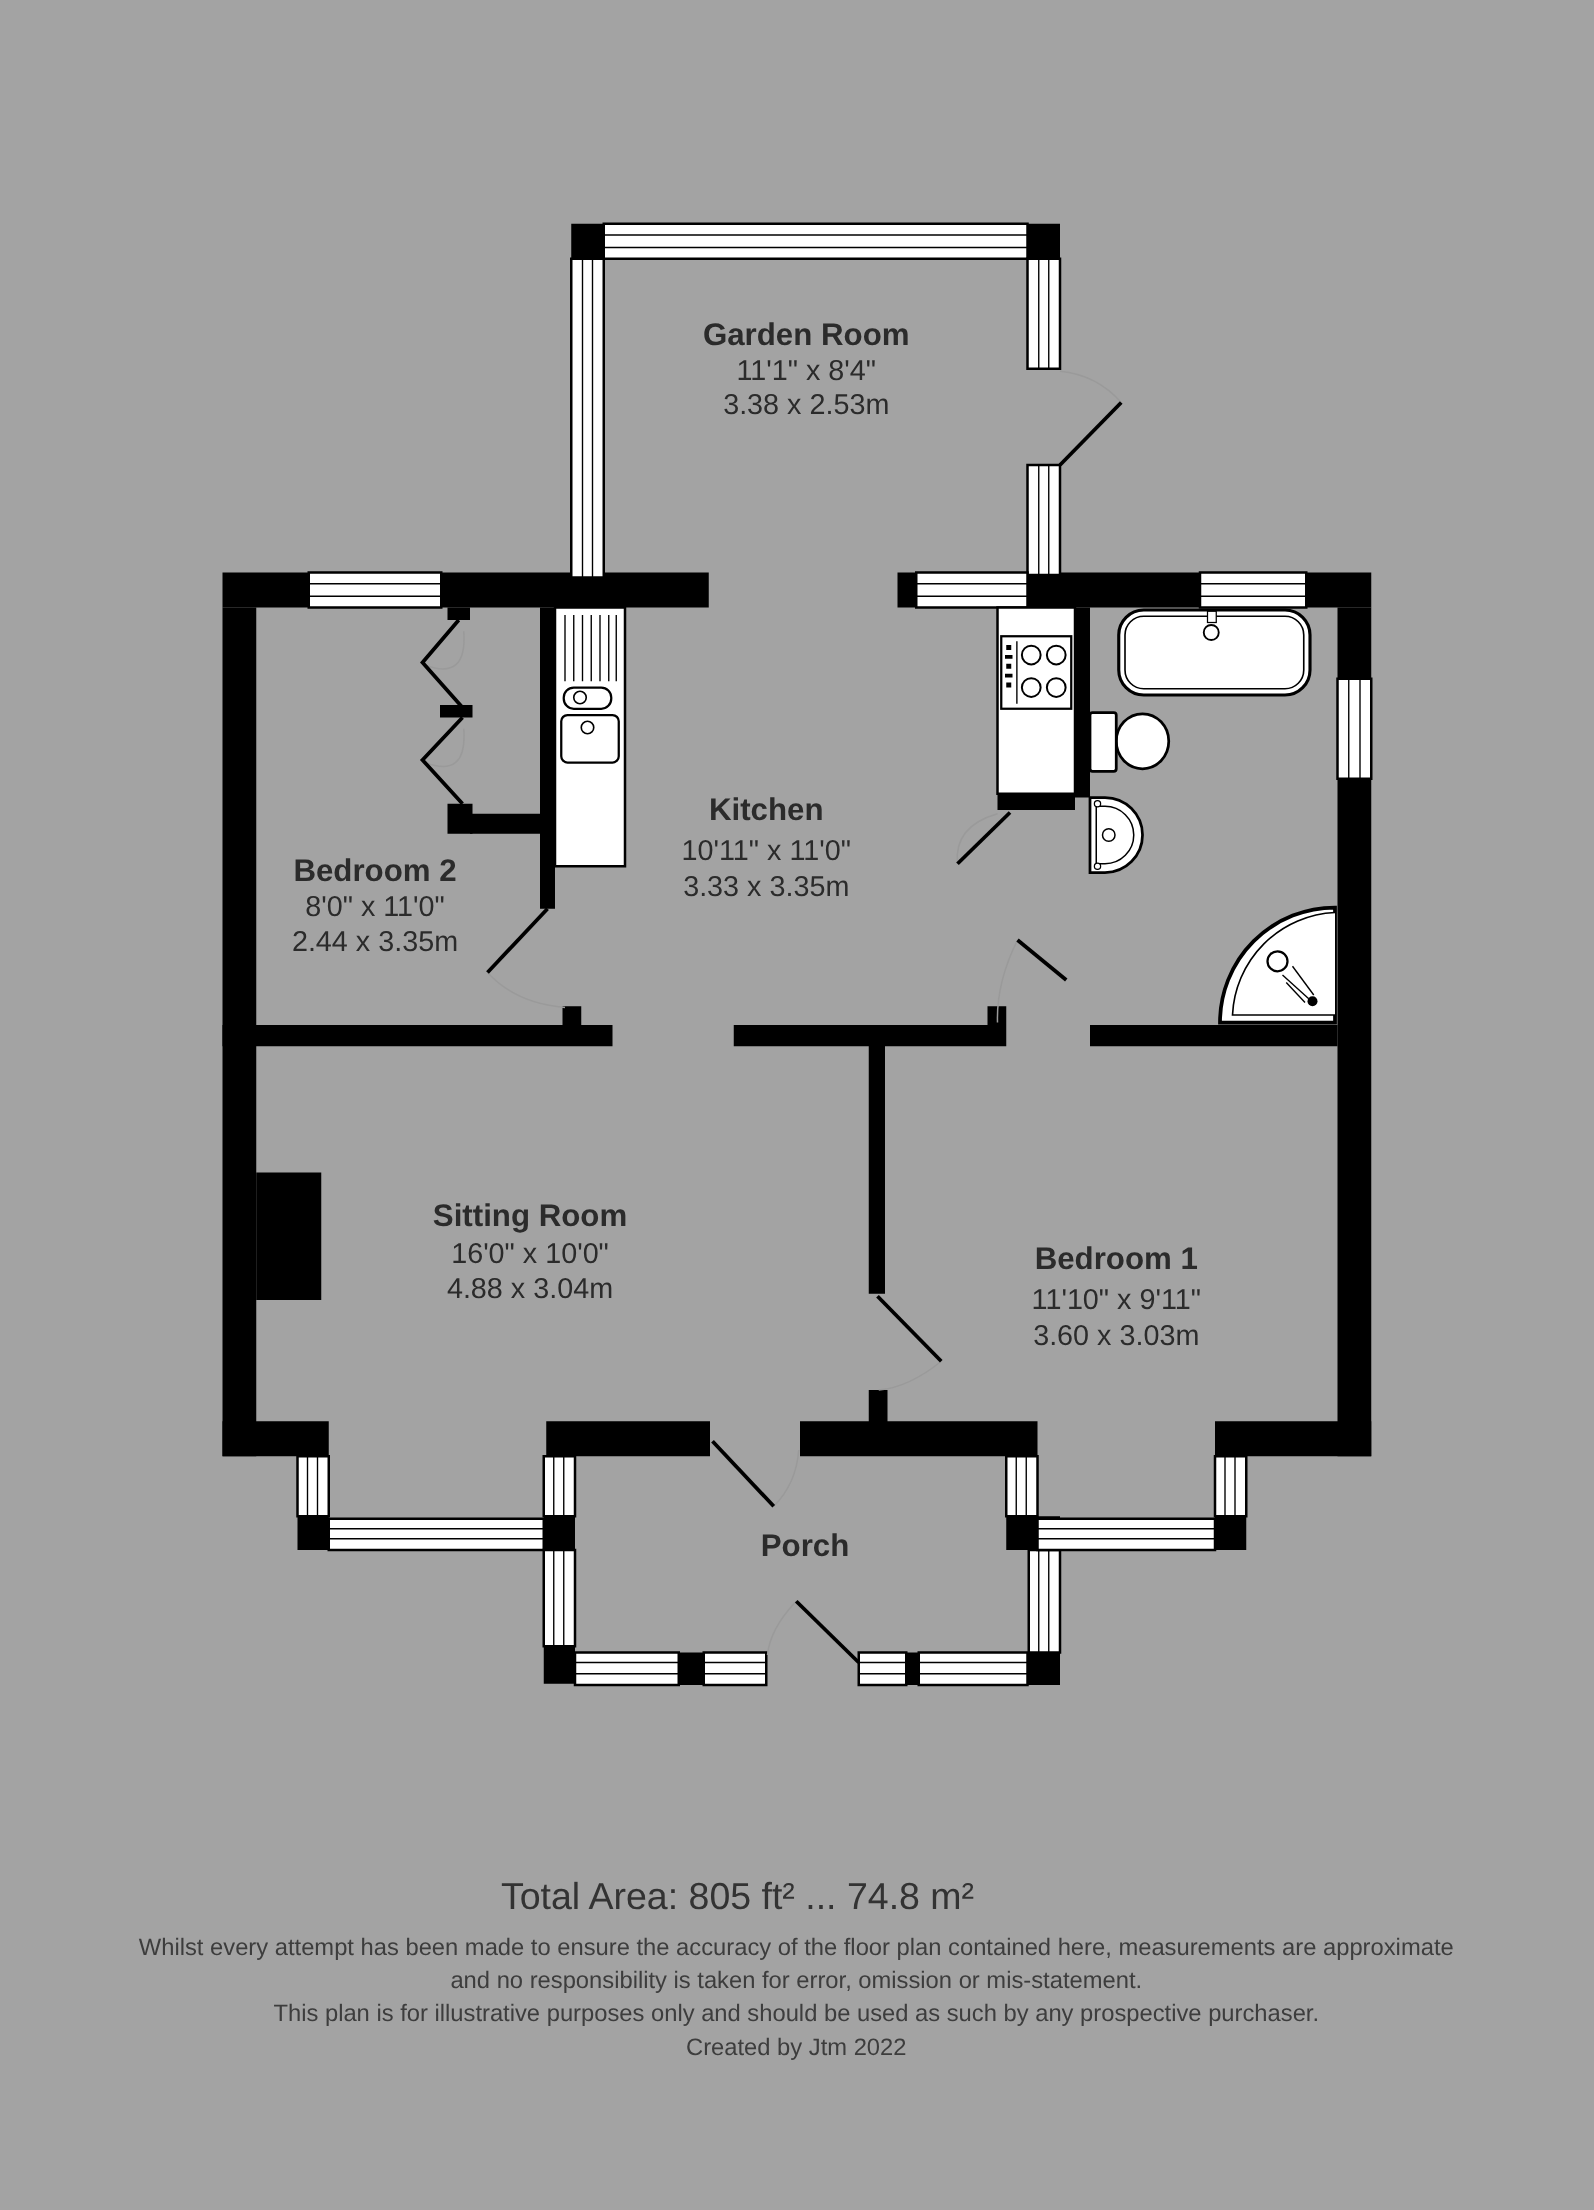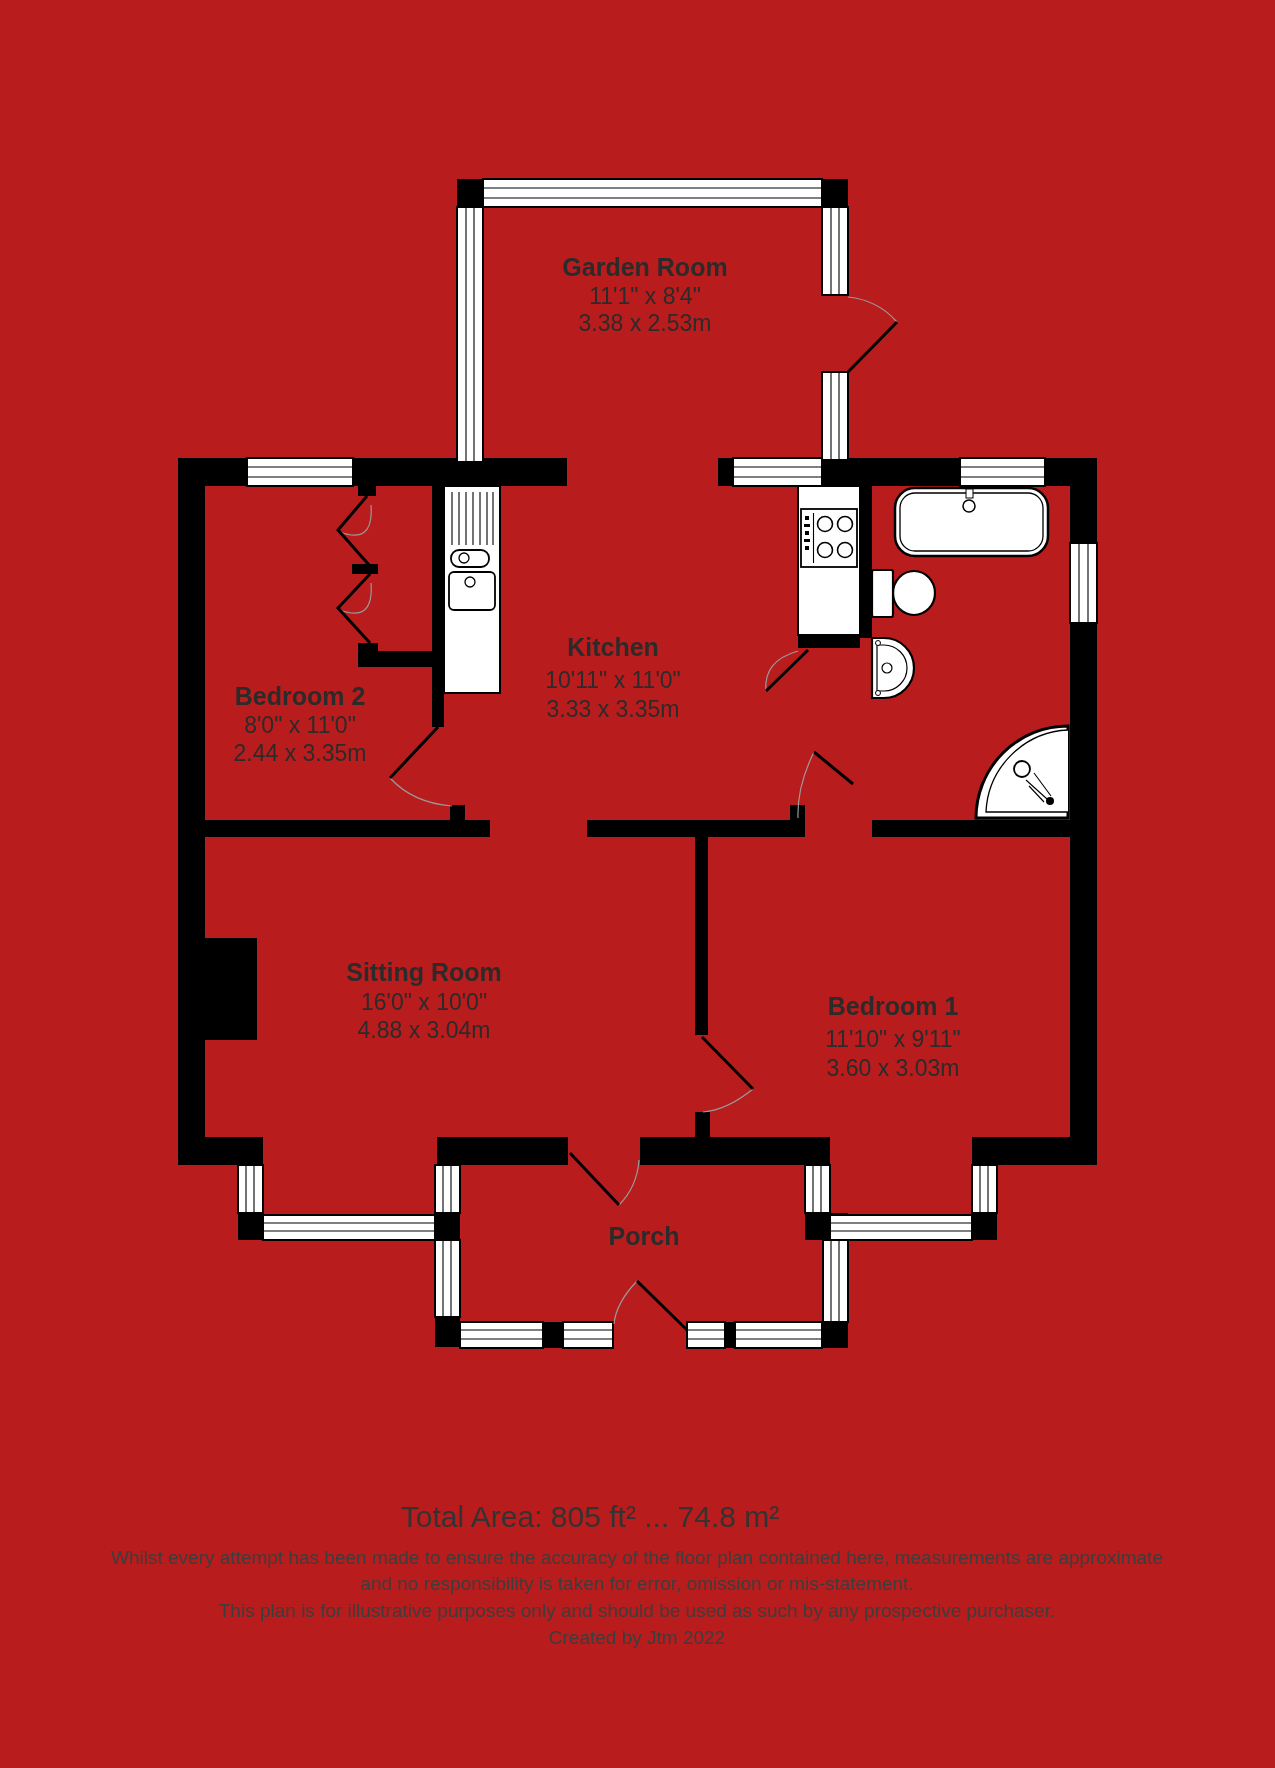--- a/index.html
+++ b/index.html
@@ -1,16 +1,16 @@
 <!DOCTYPE html>
 <html><head>
 <meta charset="utf-8">
 <style>
   html,body{margin:0;padding:0;background:#ffffff;}
-  .canvas{position:relative;width:1275px;height:1768px;background:#b91c1c;overflow:hidden;
+  .canvas{position:relative;width:1275px;height:1768px;background:#a3a3a3;overflow:hidden;
           font-family:"Liberation Sans", sans-serif;}
   svg{position:absolute;left:0;top:0;}
   .wall{fill:#000000;}
   .win{fill:#ffffff;stroke:#000000;stroke-width:2;}
   .winline{stroke:#000000;stroke-width:1.1;}
   .leaf{stroke:#000000;stroke-width:3;fill:none;}
   .swing{stroke:#9a9a9a;stroke-width:1.2;fill:none;}
   .fx{fill:#ffffff;stroke:#000000;}
   .room-title{font:bold 25px "Liberation Sans", sans-serif;fill:#2b2b2b;text-anchor:middle;}
   .room-dims{font:23px "Liberation Sans", sans-serif;fill:#2b2b2b;text-anchor:middle;}

